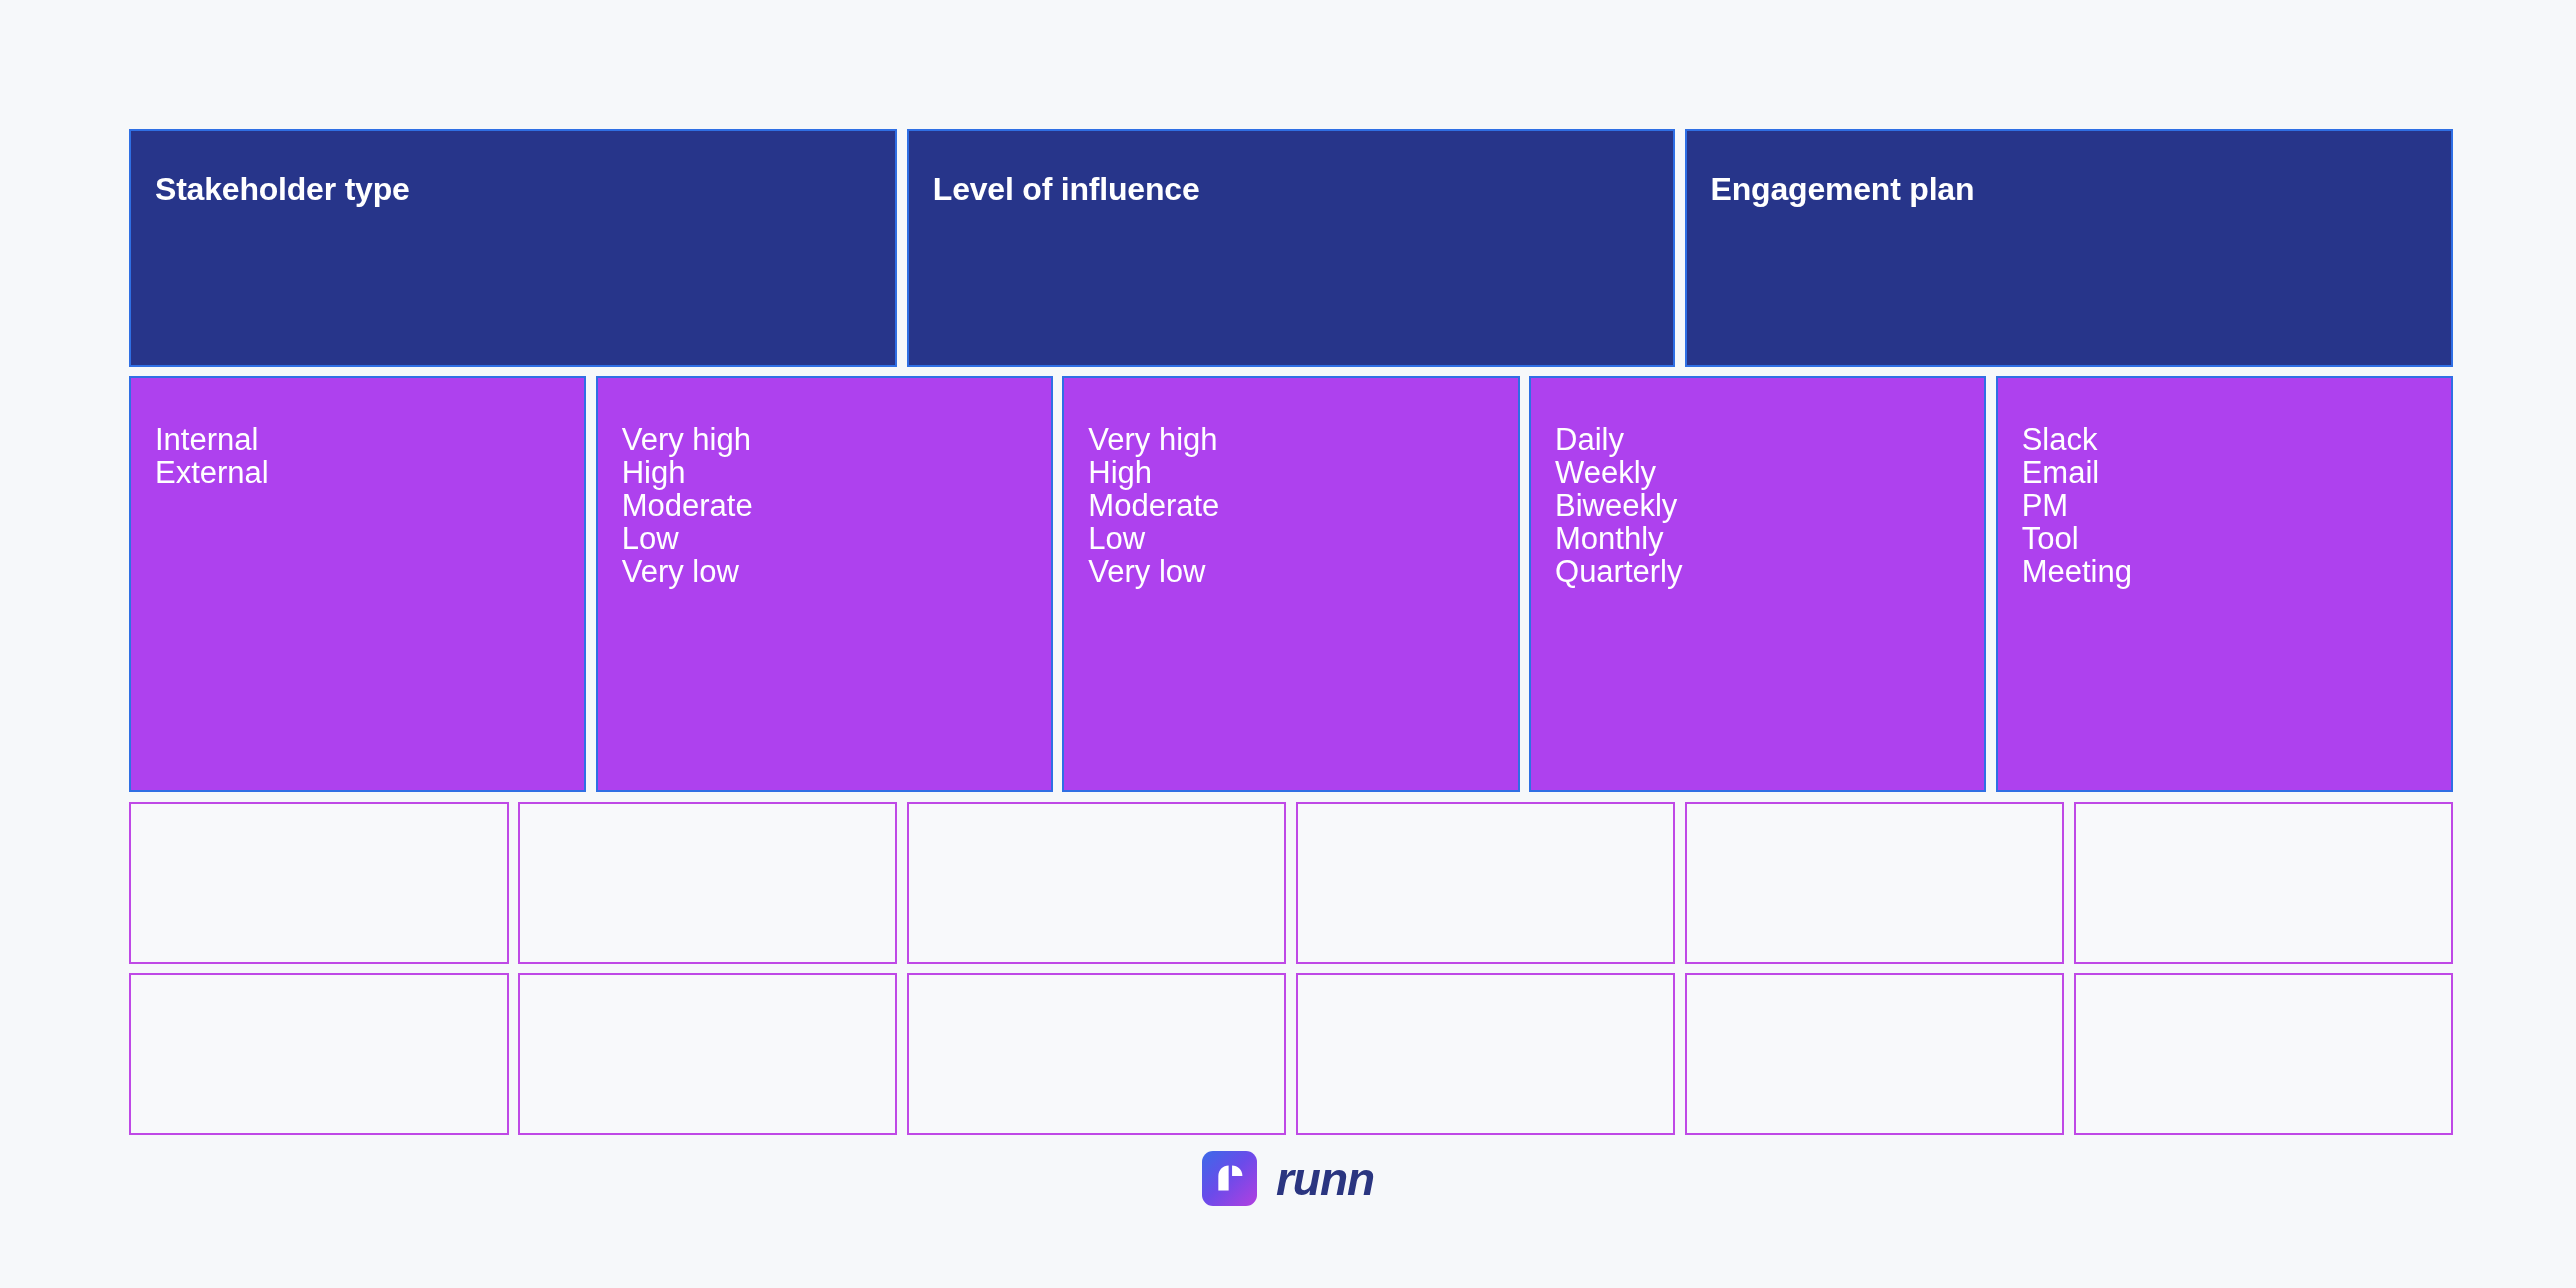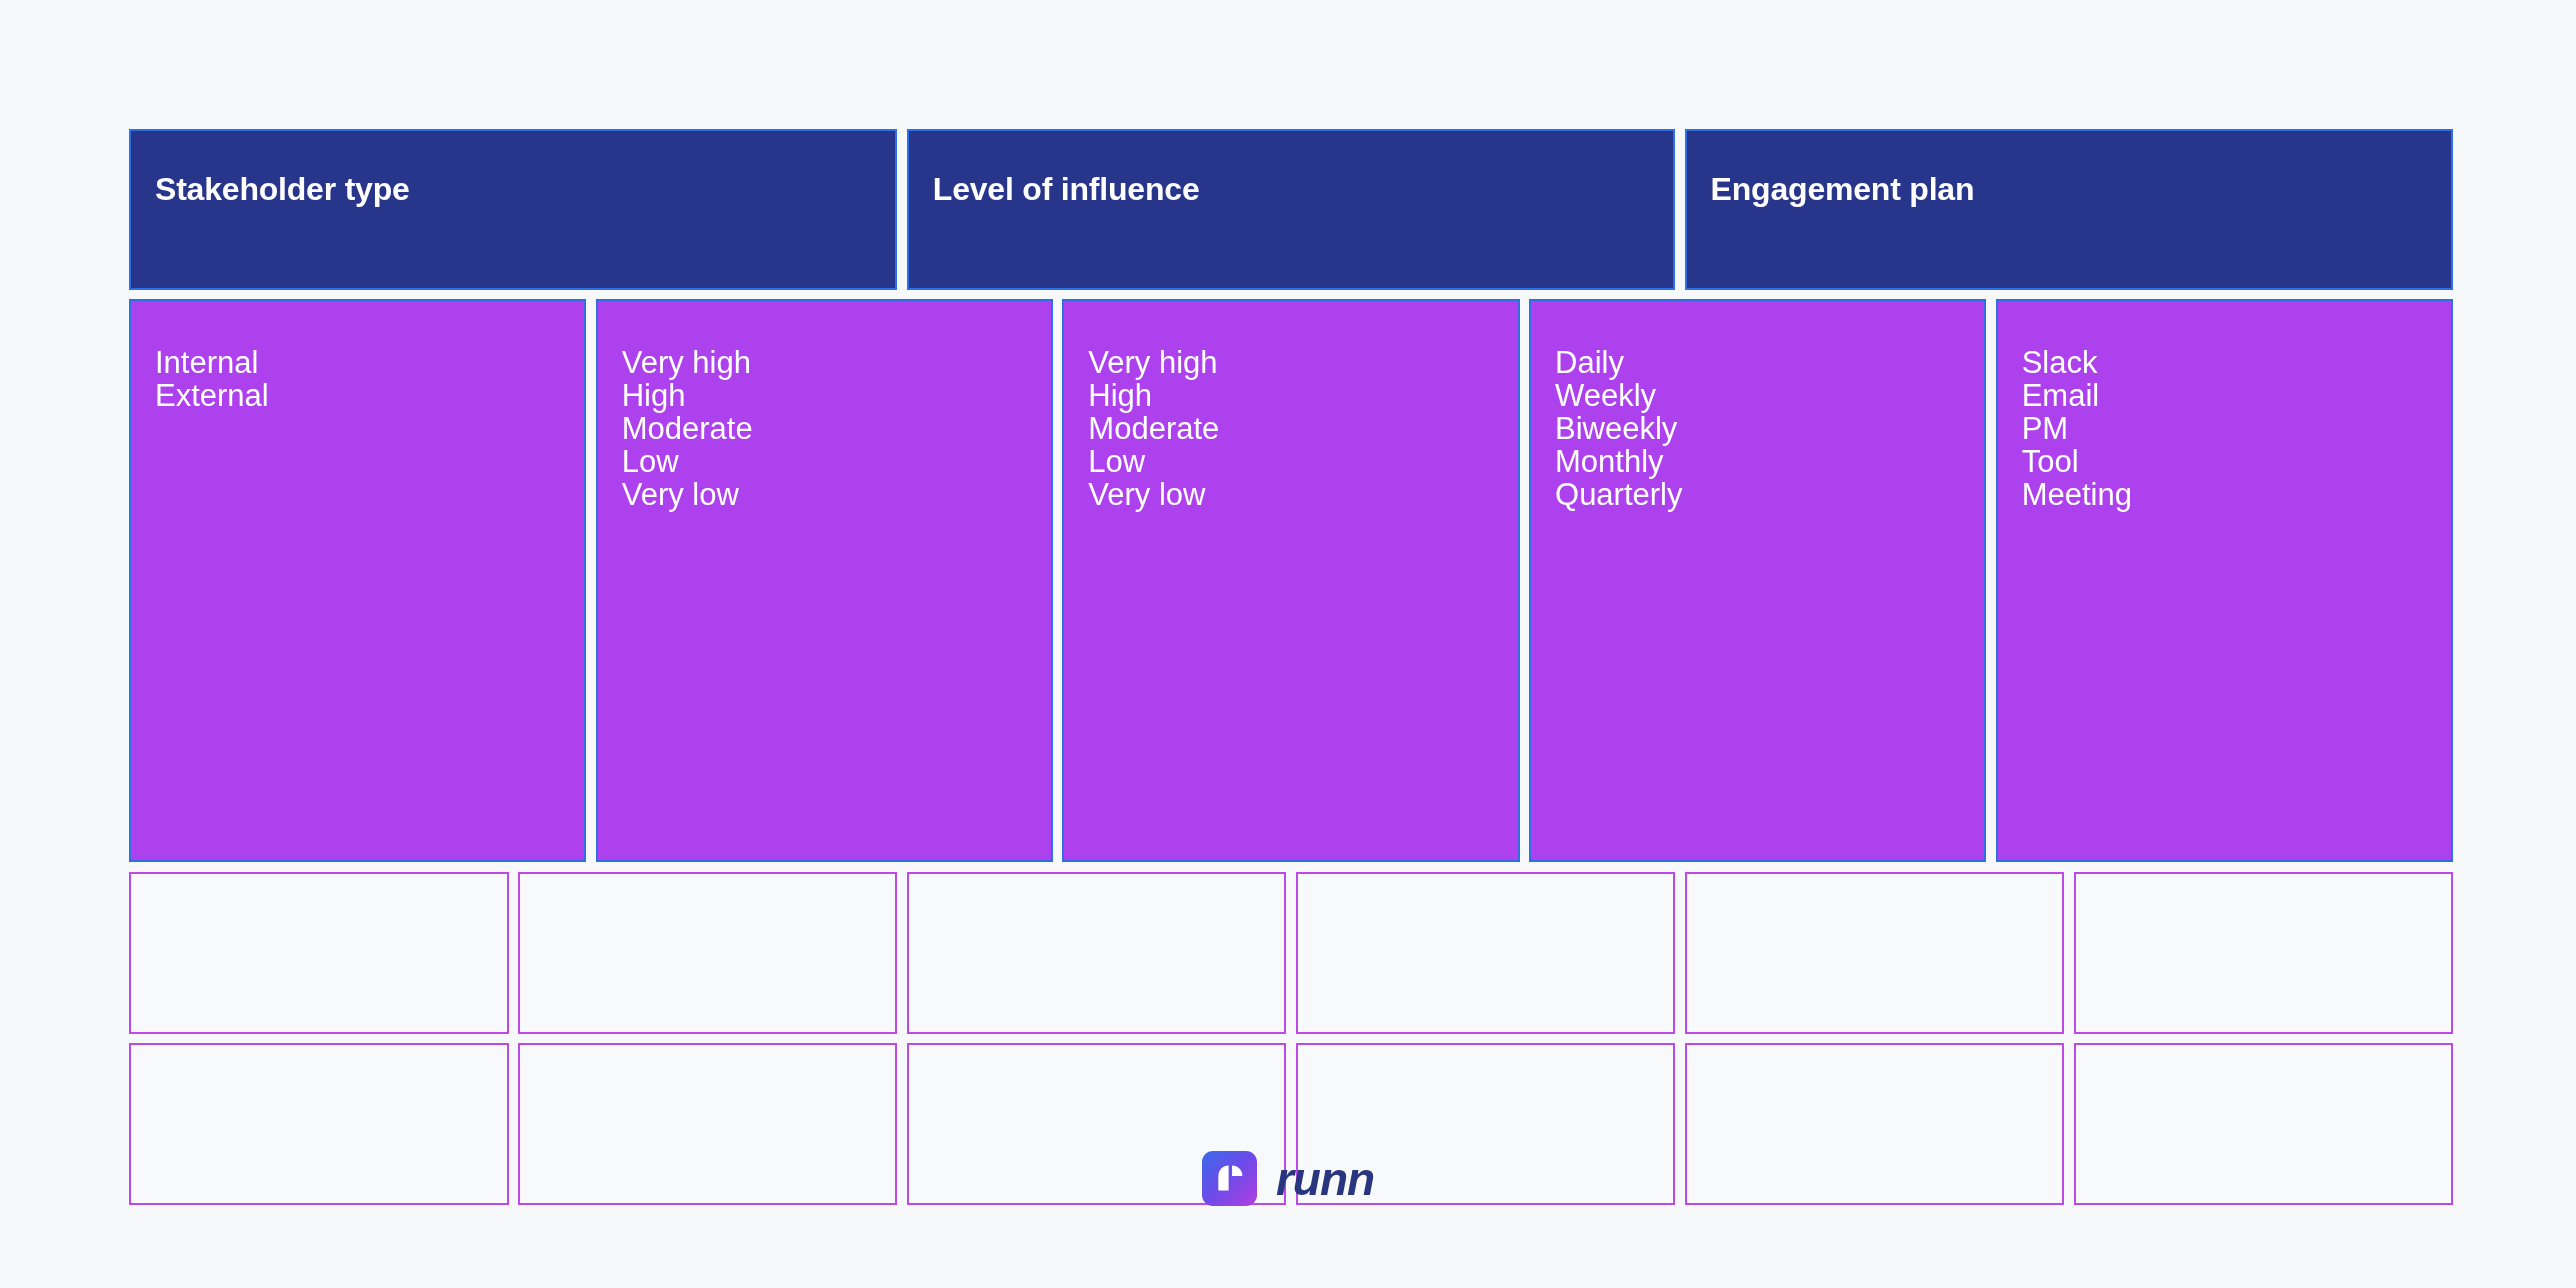--- a/index.html
+++ b/index.html
@@ -35,39 +35,39 @@
   }
 
   .cell {
     box-sizing: border-box;
     flex: 1 1 0;
     min-width: 0;
   }
 
   
   .row-header .cell {
-    height: 161px;
+    height: 238px;
     background: #27358a;
     border: 2.6px solid #2f6fe4;
     padding: 22px 24px 0 24px;
     display: flex;
     align-items: flex-start;
   }
   .header-text {
     color: #ffffff;
     font-size: 32px;
     font-weight: 700;
     line-height: 1.08;
     letter-spacing: -0.2px;
     margin-top: 19px;
   }
 
   
   .row-data .cell {
-    height: 563px;
+    height: 416px;
     background: #ae41ee;
     border: 2.6px solid #2f6fe4;
     padding: 45px 24px 0 24px;
   }
   .data-list {
     list-style: none;
     margin: 0;
     padding: 0;
   }
   .data-list li {

